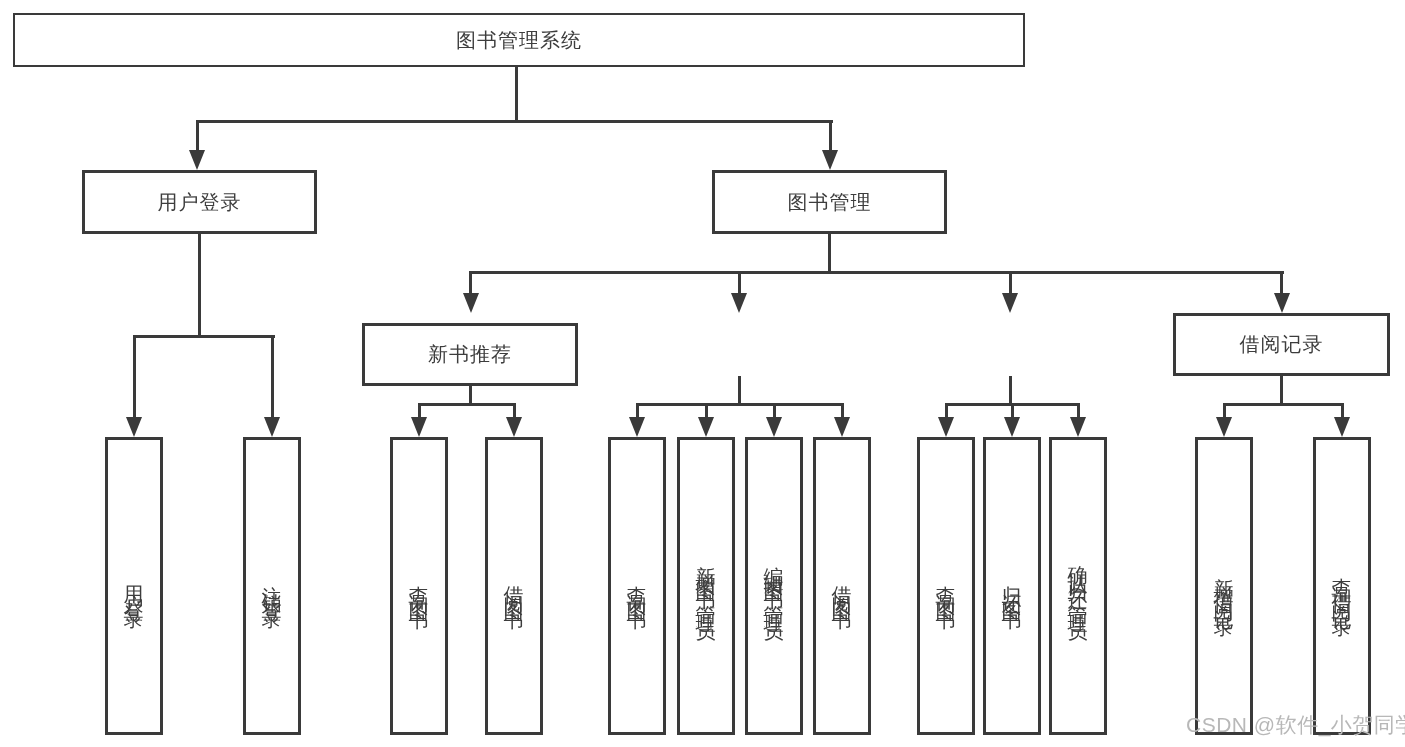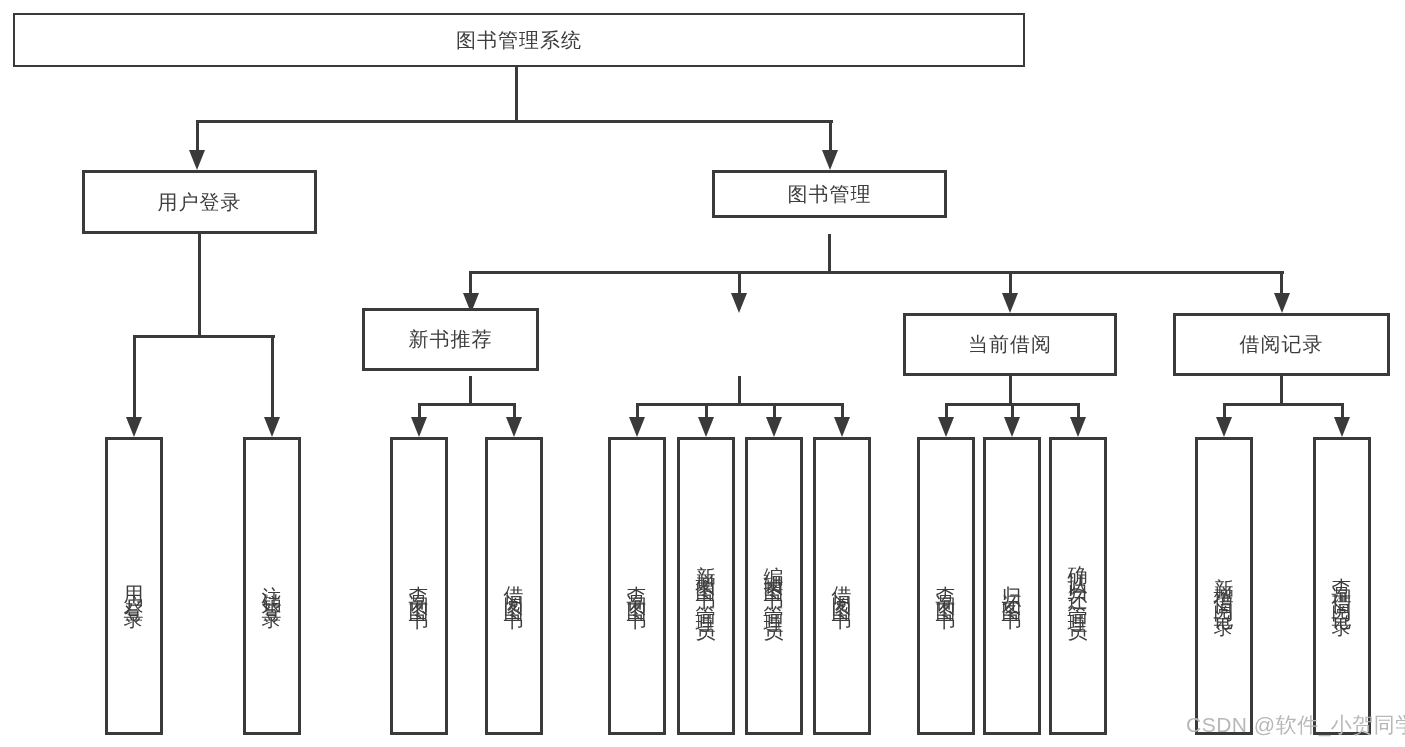--- a/index.html
+++ b/index.html
@@ -88,21 +88,21 @@
   <div class="vline" style="left:514.5px;top:66px;height:54px"></div>
   <div class="hline" style="left:195.5px;top:120px;width:637px"></div>
   <div class="vline" style="left:195.5px;top:120px;height:30px"></div>
   <div class="ahead" style="left:189px;top:150px"></div>
   <div class="vline" style="left:828.5px;top:120px;height:30px"></div>
   <div class="ahead" style="left:822px;top:150px"></div>
 
   <div class="box" style="left:82px;top:170px;width:235px;height:64px">
     <span>用户登录</span>
   </div>
-  <div class="box" style="left:712px;top:170px;width:235px;height:48px">
+  <div class="box" style="left:712px;top:170px;width:235px;height:64px">
     <span>图书管理</span>
   </div>
 
   <div class="vline" style="left:197.5px;top:234px;height:101px"></div>
   <div class="hline" style="left:132.5px;top:335px;width:142px"></div>
   <div class="vline" style="left:132.5px;top:335px;height:82px"></div>
   <div class="ahead" style="left:126px;top:417px"></div>
   <div class="vline" style="left:270.5px;top:335px;height:82px"></div>
   <div class="ahead" style="left:264px;top:417px"></div>
 
@@ -110,25 +110,22 @@
   <div class="hline" style="left:468.5px;top:271px;width:815px"></div>
   <div class="vline" style="left:469px;top:271px;height:22px"></div>
   <div class="ahead" style="left:462.5px;top:293px"></div>
   <div class="vline" style="left:737.5px;top:271px;height:22px"></div>
   <div class="ahead" style="left:731px;top:293px"></div>
   <div class="vline" style="left:1008.5px;top:271px;height:22px"></div>
   <div class="ahead" style="left:1002px;top:293px"></div>
   <div class="vline" style="left:1280px;top:271px;height:22px"></div>
   <div class="ahead" style="left:1273.5px;top:293px"></div>
 
-  <div class="box" style="left:362px;top:308px;width:177px;height:63px">
+  <div class="box" style="left:362px;top:323px;width:216px;height:63px">
     <span>新书推荐</span>
-  </div>
-  <div class="box" style="left:903px;top:313px;width:214px;height:63px">
-    <span>当前借阅</span>
   </div>
   <div class="box" style="left:1173px;top:313px;width:217px;height:63px">
     <span>借阅记录</span>
   </div>
 
   <div class="vline" style="left:469px;top:376px;height:30px"></div>
   <div class="vline" style="left:737.5px;top:376px;height:30px"></div>
   <div class="vline" style="left:1008.5px;top:376px;height:30px"></div>
   <div class="vline" style="left:1280px;top:376px;height:30px"></div>
 

